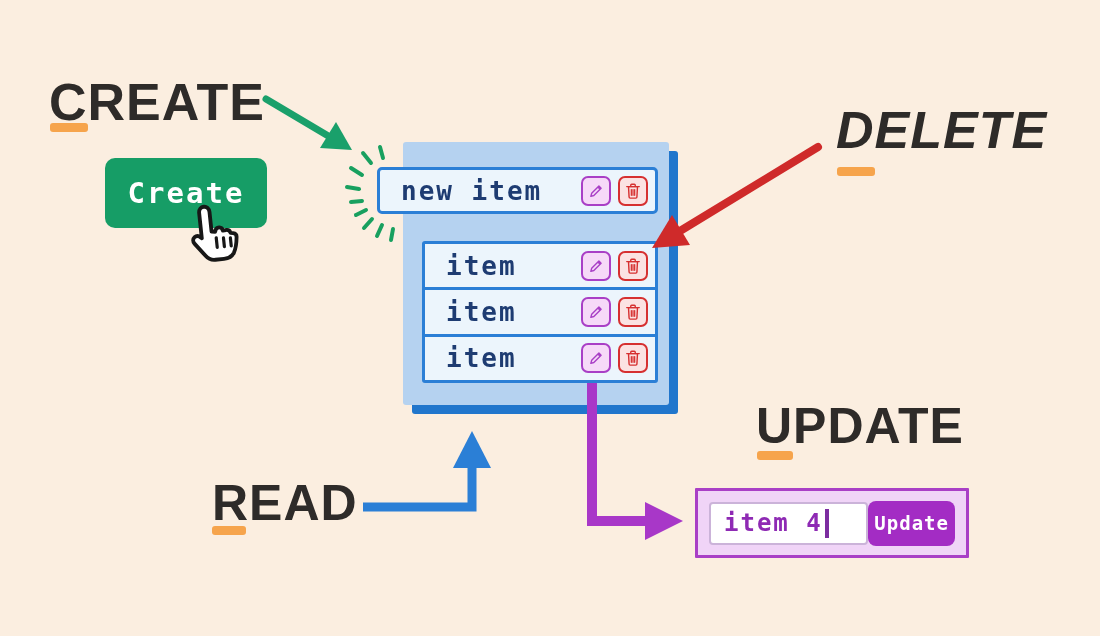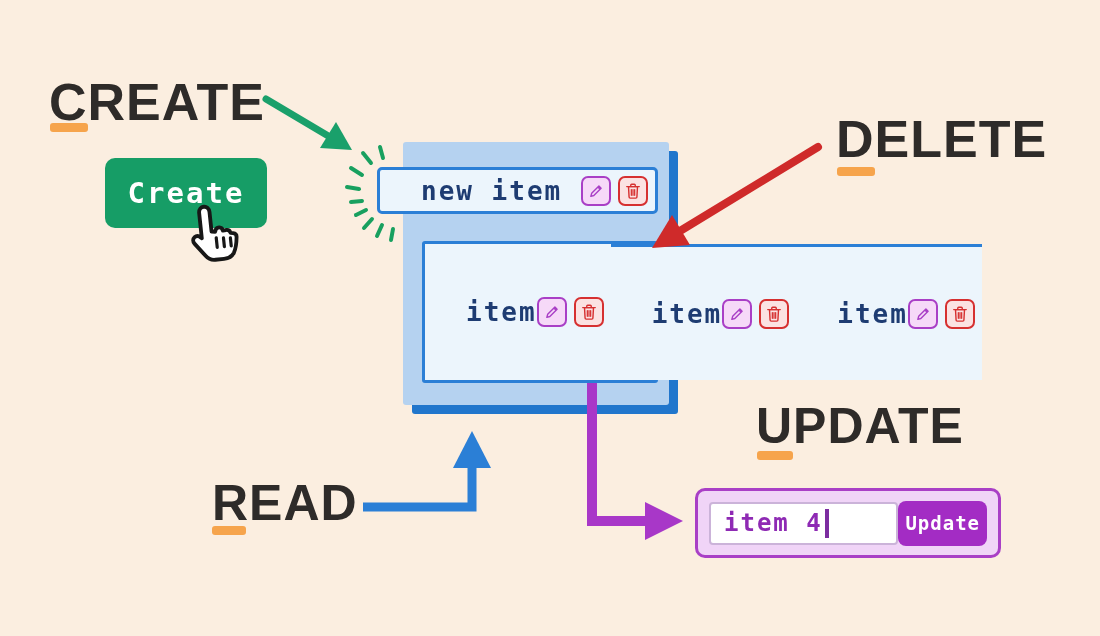--- a/index.html
+++ b/index.html
@@ -21,21 +21,21 @@
     letter-spacing:1px;
     white-space:nowrap;
   }
   .underline{
     position:absolute;
     height:9px;border-radius:3px;
     background:#f6a44c;
   }
   #h-create{left:49px;top:76px;}
   #u-create{left:50px;top:123px;width:38px;}
-  #h-delete{left:836px;top:113px;}
+  #h-delete{left:836px;top:104px;font-style:italic;}
   #u-delete{left:837px;top:167px;width:38px;}
   #h-update{left:756px;top:401px;font-size:50px;}
   #u-update{left:757px;top:451px;width:36px;}
   #h-read{left:212px;top:478px;font-size:50px;}
   #u-read{left:212px;top:526px;width:34px;}
 
   
   .create-btn{
     position:absolute;left:105px;top:158px;
     width:162px;height:70px;
@@ -68,31 +68,30 @@
     box-sizing:border-box;
     z-index:4;
   }
   .row-label{
     flex:1;
     font-family:"DejaVu Sans Mono","Liberation Mono",monospace;
     font-weight:bold;font-size:26px;letter-spacing:2px;
     color:#1e3c72;
     padding-left:21px;
     white-space:nowrap;
-    margin-left:20px;
   }
   .new-item-row{
     left:377px;top:167px;width:281px;height:47px;
     border-radius:5px;
   }
   .items-group{
     position:absolute;left:422px;top:241px;width:236px;height:142px;
     border:3px solid #2b7fd6;border-radius:3px;
     background:#f9a8d4;box-sizing:border-box;
-    display:flex;flex-direction:row;
+    display:flex;flex-direction:column;
     z-index:4;
   }
   .items-group .item-row{
     flex:1;display:flex;align-items:center;
     background:#ecf5fc;
   }
   .items-group .item-row + .item-row{border-top:3px solid #2b7fd6;}
   .icon-btn{
     width:30px;height:30px;flex:0 0 30px;
     border-radius:7px;
@@ -100,22 +99,22 @@
     box-sizing:border-box;cursor:pointer;padding:0;
     margin-right:7px;
   }
   .icon-btn svg{width:20px;height:20px;display:block;}
   .edit-btn{background:#f6d9f8;border:2px solid #a93fc6;color:#a93fc6;}
   .del-btn{background:#fbe2e2;border:2px solid #d63030;color:#d63030;}
 
   
   .update-widget{
     position:absolute;left:695px;top:488px;
-    width:306px;height:70px;
-    background:#f0d4f7;border:3px solid #a93fc6;border-radius:10px;
+    width:274px;height:70px;
+    background:#f0d4f7;border:3px solid #a93fc6;border-radius:1px;
     box-sizing:border-box;
     display:flex;align-items:center;
     padding:0 11px;z-index:4;
   }
   .text-input{
     width:197px;height:43px;
     background:#ffffff;border:2px solid #cbb3d9;border-radius:4px;
     box-sizing:border-box;
     display:flex;align-items:center;
     padding-left:13px;

